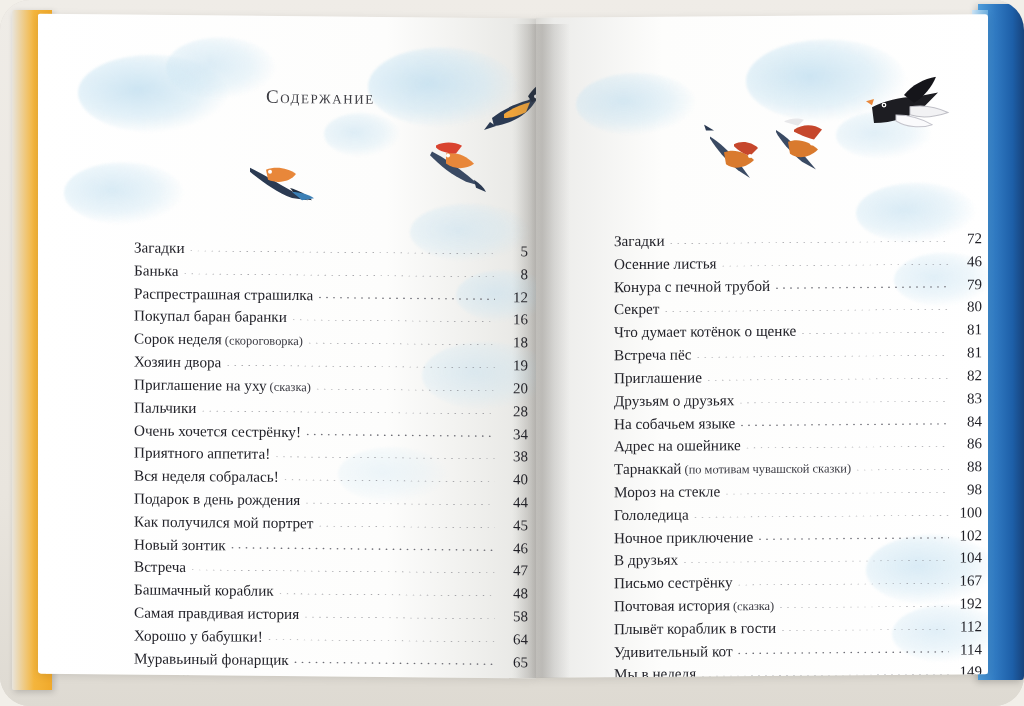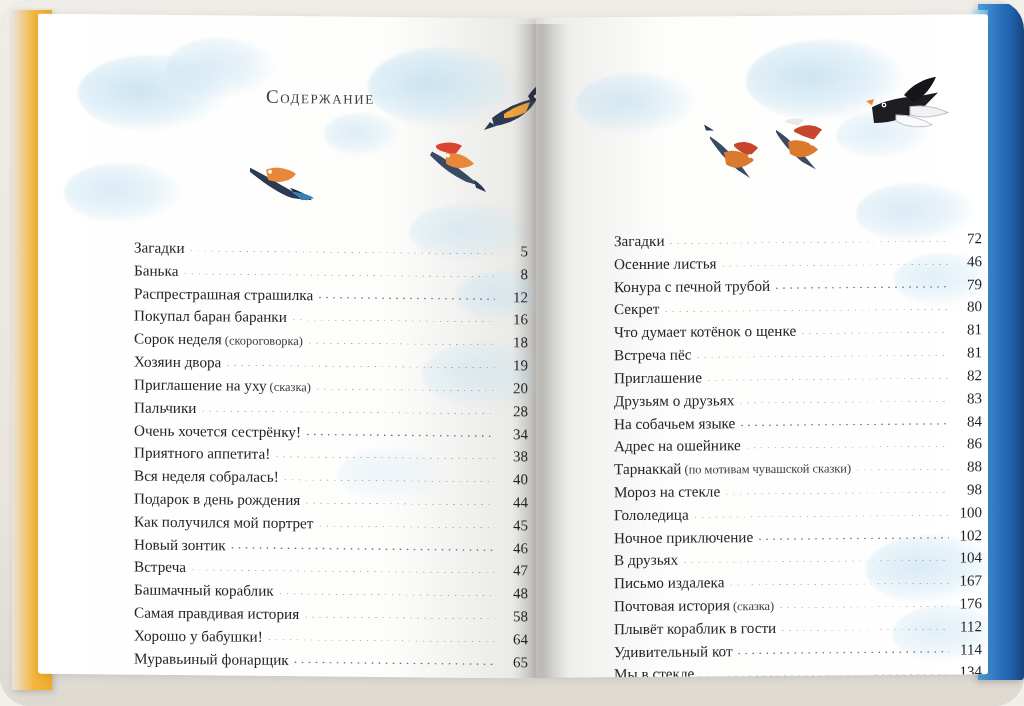--- a/index.html
+++ b/index.html
@@ -426,43 +426,43 @@
             <span class="toc-label">Ночное приключение</span>
             <span class="toc-dots"></span>
             <span class="toc-page">102</span>
           </li>
           <li class="toc-item">
             <span class="toc-label">В друзьях</span>
             <span class="toc-dots"></span>
             <span class="toc-page">104</span>
           </li>
           <li class="toc-item">
-            <span class="toc-label">Письмо издалека</span>
+            <span class="toc-label">Письмо сестрёнку</span>
             <span class="toc-dots"></span>
             <span class="toc-page">167</span>
           </li>
           <li class="toc-item">
             <span class="toc-label">Почтовая история</span>
             <span class="toc-note">(сказка)</span>
             <span class="toc-dots"></span>
-            <span class="toc-page">176</span>
+            <span class="toc-page">192</span>
           </li>
           <li class="toc-item">
             <span class="toc-label">Плывёт кораблик в гости</span>
             <span class="toc-dots"></span>
             <span class="toc-page">112</span>
           </li>
           <li class="toc-item">
             <span class="toc-label">Удивительный кот</span>
             <span class="toc-dots"></span>
             <span class="toc-page">114</span>
           </li>
           <li class="toc-item">
-            <span class="toc-label">Мы в стекле</span>
-            <span class="toc-dots"></span>
-            <span class="toc-page">134</span>
+            <span class="toc-label">Мы в неделя</span>
+            <span class="toc-dots"></span>
+            <span class="toc-page">149</span>
           </li>
         </ul>
     </div>
 
     <div class="gutter-shadow"></div>
   </div>
 </div>
 
 </body></html>

